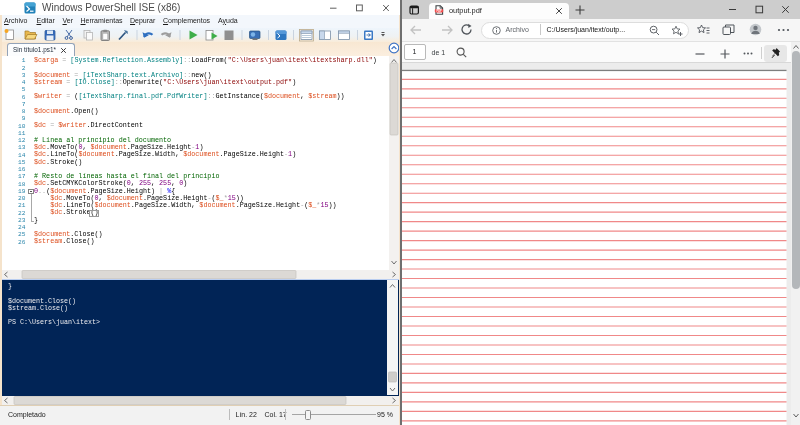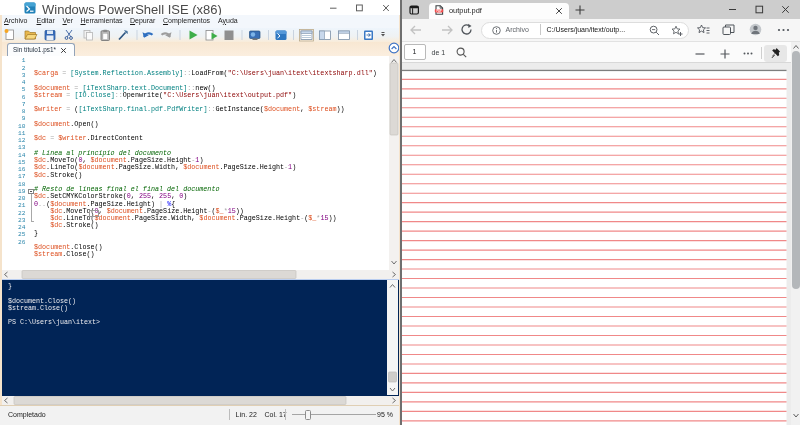--- a/index.html
+++ b/index.html
@@ -4,37 +4,37 @@
 <style>
   * { margin:0; padding:0; box-sizing:border-box; }
   html,body { width:800px; height:425px; overflow:hidden; }
   body { font-family:"Liberation Sans", sans-serif; position:relative; background:#fff; }
   .abs { position:absolute; }
   pre { font-family:"Liberation Mono", monospace; }
   .v { color:#dd4e1e; }
   .t { color:#008080; }
   .o { color:#a9a9a9; }
   .s { color:#8b0000; }
-  .c { color:#006400;font-style:italic; }
+  .c { color:#006400; }
   .n { color:#800080; }
   .b { color:#0000ff; }
 </style>
 </head>
 <body>
 
 <div class="abs" id="ise" style="left:0;top:0;width:400px;height:425px;background:#fff;">
 
   <div class="abs" style="left:0;top:0;width:400px;height:15px;background:#ffffff;"></div>
   <svg class="abs" style="left:24px;top:2px;" width="12" height="12" viewBox="0 0 12 12">
     <rect x="0.5" y="0.5" width="11" height="11" rx="1.5" fill="#2282b9"></rect>
     <rect x="0.5" y="0.5" width="11" height="4" rx="1.5" fill="#45a3d4"></rect>
     <path d="M2.5 4 L5.5 7 L2.5 9.5" stroke="#fff" stroke-width="1.2" fill="none"></path>
     <rect x="6" y="8.6" width="3.5" height="1.2" fill="#fff"></rect>
   </svg>
-  <div class="abs" style="left:42px;top:2px;font-size:13px;color:#4a4a4a;">Windows PowerShell ISE (x86)</div>
+  <div class="abs" style="left:42px;top:2px;font-size:10px;color:#4a4a4a;">Windows PowerShell ISE (x86)</div>
 
   <svg class="abs" style="left:326px;top:2px;" width="70" height="12" viewBox="0 0 70 12">
     <line x1="4" y1="6.2" x2="10.5" y2="6.2" stroke="#5f5f5f" stroke-width="1"></line>
     <rect x="30.5" y="3" width="5.8" height="5.8" fill="none" stroke="#5f5f5f" stroke-width="1"></rect>
     <path d="M57.2 3 L62.8 9 M62.8 3 L57.2 9" stroke="#5f5f5f" stroke-width="1"></path>
   </svg>
 
   <div class="abs" style="left:0;top:15px;width:400px;height:13px;background:#f3f7fc;"></div>
   <div class="abs" style="left:4px;top:16.8px;font-size:7px;color:#1c1c1c;"><span style="text-decoration:underline">A</span>rchivo</div>
   <div class="abs" style="left:36.5px;top:16.8px;font-size:7px;color:#1c1c1c;"><span style="text-decoration:underline">E</span>ditar</div>
@@ -148,37 +148,37 @@
 17
 18
 19
 20
 21
 22
 23
 24
 25
 26</pre>
-  <pre class="abs" id="code" style="left:34px;top:70px;font-size:6.73px;line-height:7.25px;color:#000;"><span class="v">$carga</span> <span class="o">=</span> <span class="t">[System.Reflection.Assembly]</span><span class="o">::</span>LoadFrom(<span class="s">"C:\Users\juan\itext\itextsharp.dll"</span>)
-
-<span class="v">$document</span> <span class="o">=</span> <span class="t">[iTextSharp.text.Document]</span><span class="o">::</span>new()
+  <pre class="abs" id="code" style="left:34px;top:57px;font-size:6.73px;line-height:7.25px;color:#000;"><span class="v">$carga</span> <span class="o">=</span> <span class="t">[System.Reflection.Assembly]</span><span class="o">::</span>LoadFrom(<span class="s">"C:\Users\juan\itext\itextsharp.dll"</span>)
+
+<span class="v">$document</span> <span class="o">=</span> <span class="t">[iTextSharp.text.Archivo]</span><span class="o">::</span>new()
 <span class="v">$stream</span> <span class="o">=</span> <span class="t">[IO.Close]</span><span class="o">::</span>Openwrite(<span class="s">"C:\Users\juan\itext\output.pdf"</span>)
 
 <span class="v">$writer</span> <span class="o">=</span> (<span class="t">[iTextSharp.final.pdf.PdfWriter]</span><span class="o">::</span>GetInstance(<span class="v">$document</span>, <span class="v">$stream</span>))
 
 <span class="v">$document</span>.Open()
 
 <span class="v">$dc</span> <span class="o">=</span> <span class="v">$writer</span>.DirectContent
 
 <span class="c"># Línea al principio del documento</span>
 <span class="v">$dc</span>.MoveTo(<span class="n">0</span>, <span class="v">$document</span>.PageSize.Height<span class="o">-</span><span class="n">1</span>)
 <span class="v">$dc</span>.LineTo(<span class="v">$document</span>.PageSize.Width, <span class="v">$document</span>.PageSize.Height<span class="o">-</span><span class="n">1</span>)
 <span class="v">$dc</span>.Stroke()
 
-<span class="c"># Resto de líneas final el final del documento</span>
+<span class="c"># Resto de líneas hasta el final del principio</span>
 <span class="v">$dc</span>.SetCMYKColorStroke(<span class="n">0</span>, <span class="n">255</span>, <span class="n">255</span>, <span class="n">0</span>)
 <span class="n">0</span><span class="o">..</span>(<span class="v">$document</span>.PageSize.Height) <span class="o">|</span> <span class="b">%</span>{
     <span class="v">$dc</span>.MoveTo(<span class="n">0</span>, <span class="v">$document</span>.PageSize.Height<span class="o">-</span>(<span class="v">$_</span><span class="o">*</span><span class="n">15</span>))
     <span class="v">$dc</span>.LineTo(<span class="v">$document</span>.PageSize.Width, <span class="v">$document</span>.PageSize.Height<span class="o">-</span>(<span class="v">$_</span><span class="o">*</span><span class="n">15</span>))
     <span class="v">$dc</span>.Stroke()
 }
 
 <span class="v">$document</span>.Close()
 <span class="v">$stream</span>.Close()</pre>
 

